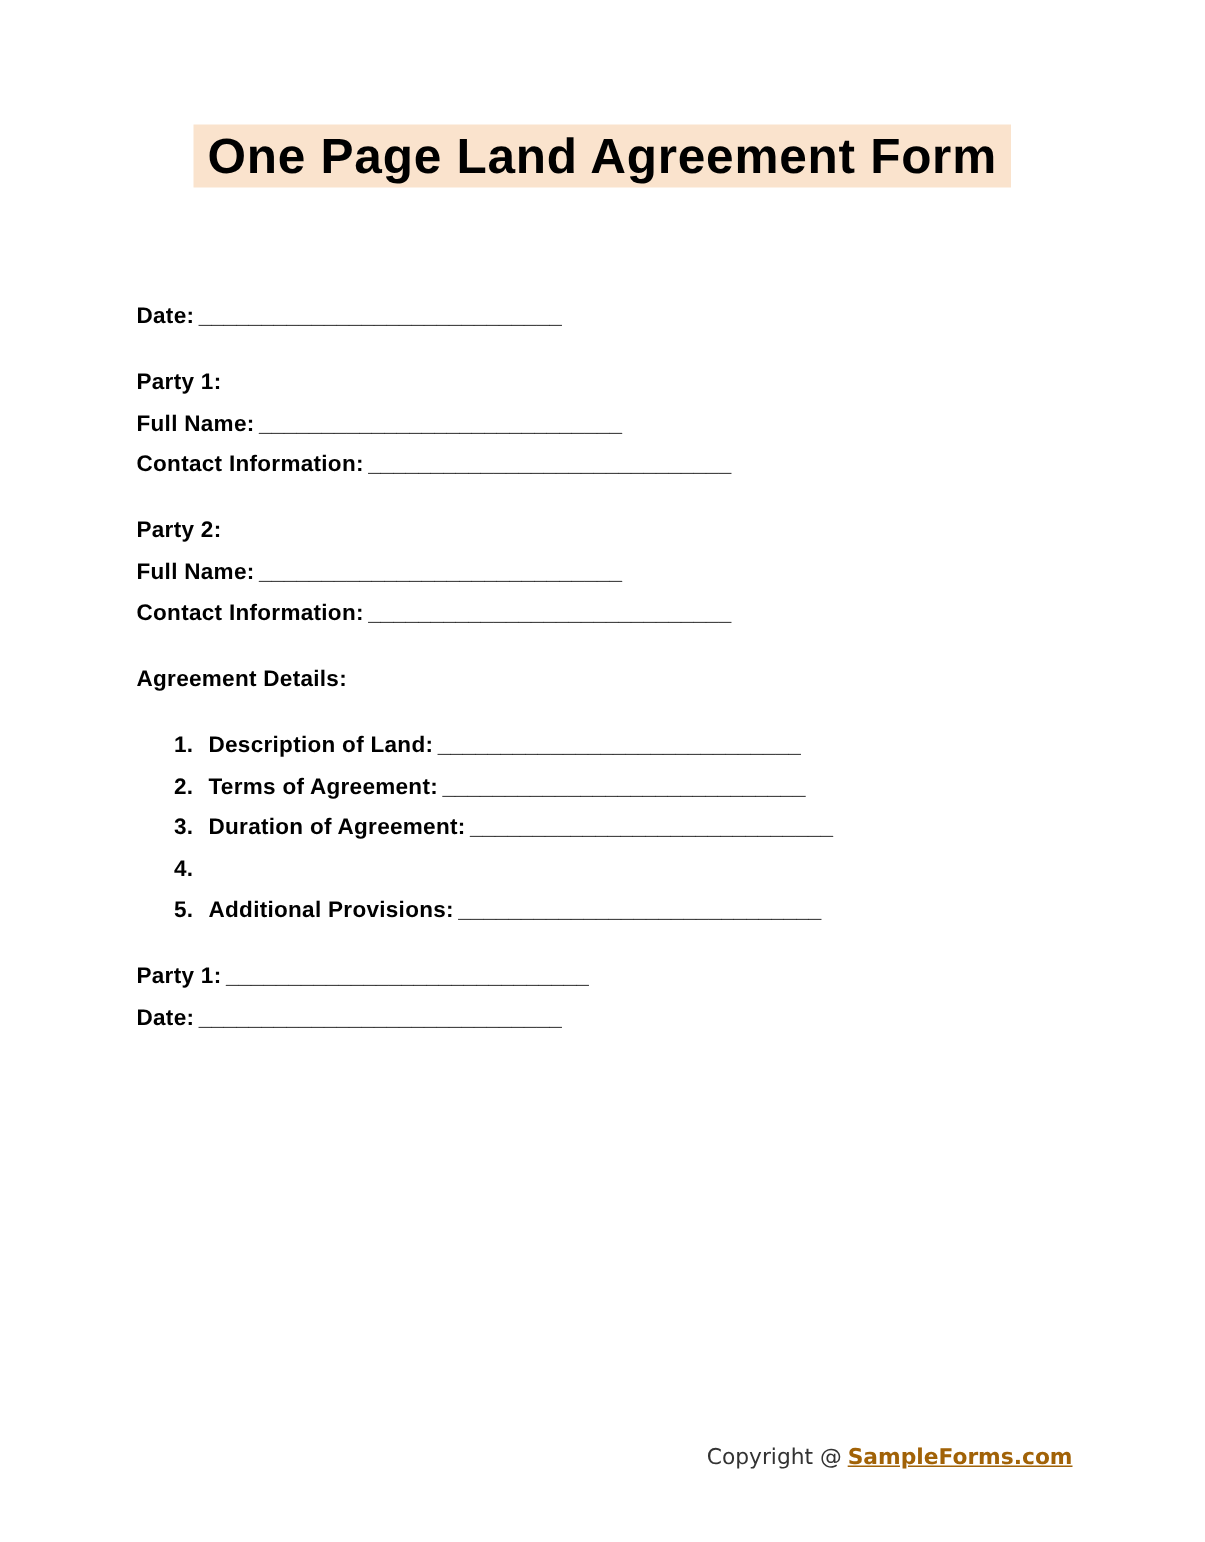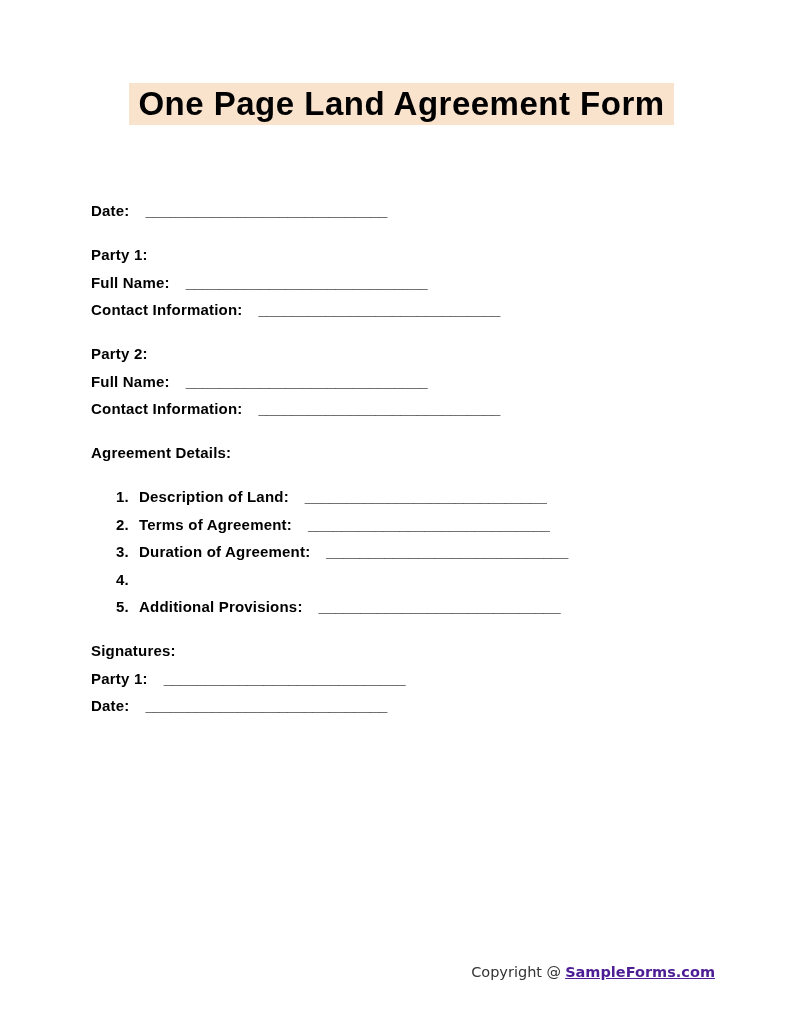--- a/index.html
+++ b/index.html
@@ -36,40 +36,40 @@
     left: 91px;
     top: 197px;
     width: 640px;
     font-size: 15px;
     font-weight: bold;
     line-height: 27.5px;
     letter-spacing: 0.2px;
   }
   .group { margin: 0 0 16.5px 0; }
   .line { white-space: nowrap; }
-  .blank { margin-left: 16px; letter-spacing: 0; }
+  .blank { margin-left: 3px; letter-spacing: 0; }
   .num-list { margin: 0 0 16.5px 0; }
   .num-item { display: flex; white-space: nowrap; }
   .num-item .num {
     margin-left: 25px;
     width: 23px;
     flex: 0 0 23px;
   }
   .footer {
     position: absolute;
     top: 961px;
     right: 88px;
     font-family: "DejaVu Sans", sans-serif;
     font-size: 14.5px;
     line-height: 22px;
     color: #333333;
     white-space: nowrap;
   }
   .footer-link {
-    color: #4c1d95;
+    color: #a16207;
     font-weight: bold;
     text-decoration: underline;
     cursor: pointer;
     margin-left: 4px;
   }
 </style>
 </head>
 <body>
 
 <div class="page">
@@ -116,21 +116,20 @@
       <div class="num-item">
         <span class="num">4.</span>
       </div>
       <div class="num-item">
         <span class="num">5.</span>
         <span class="line"><span>Additional Provisions:</span><span class="blank">_____________________________</span></span>
       </div>
     </div>
 
     <div class="group">
-      <p class="line">Signatures:</p>
       <p class="line"><span>Party 1:</span><span class="blank">_____________________________</span></p>
       <p class="line"><span>Date:</span><span class="blank">_____________________________</span></p>
     </div>
 
   </div>
 
   <div class="footer">
     <span>Copyright @</span><a class="footer-link">SampleForms.com</a>
   </div>
 

